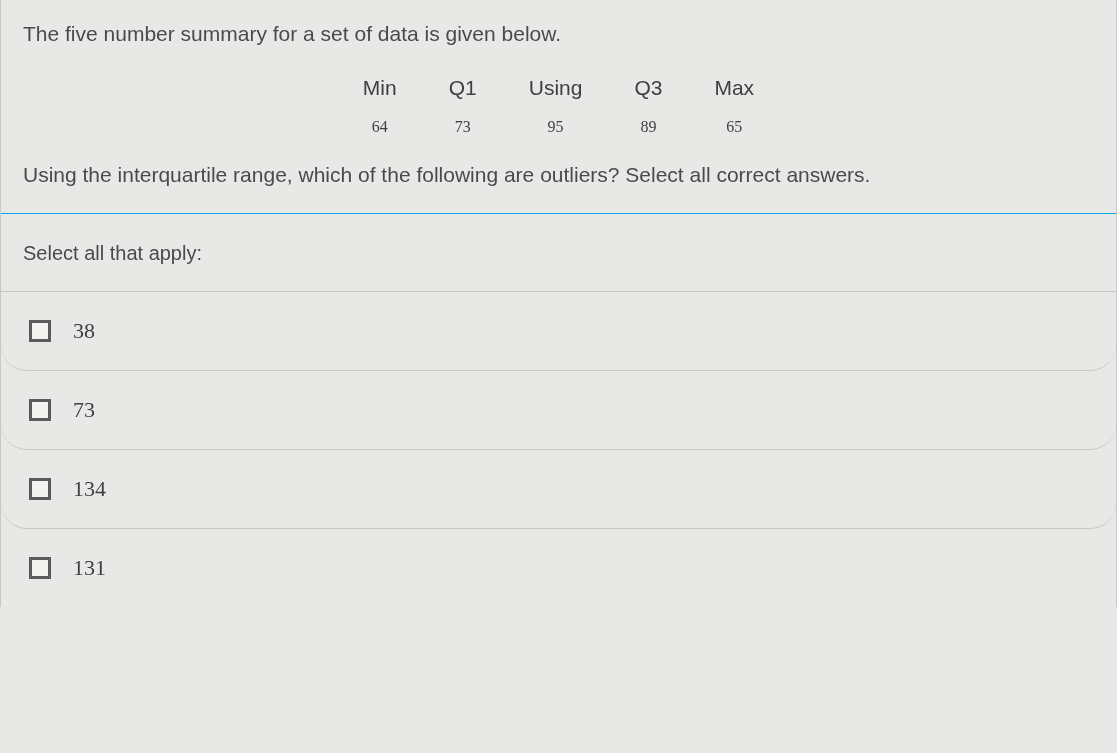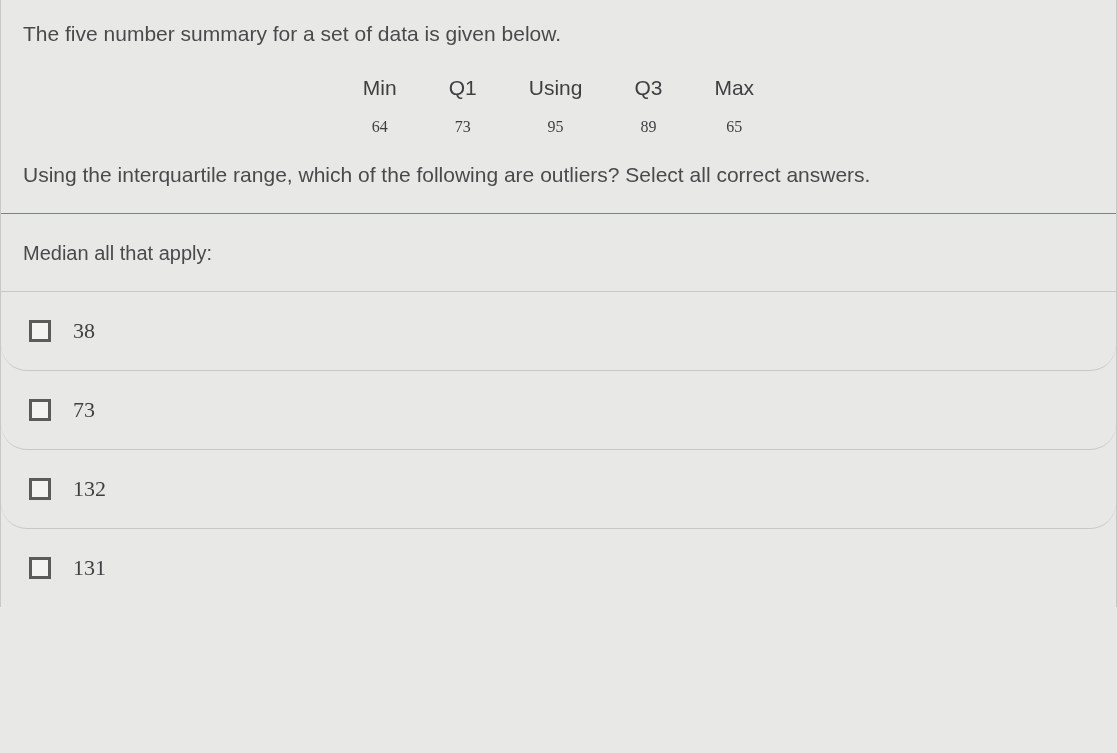--- a/index.html
+++ b/index.html
@@ -93,32 +93,32 @@
         <td>95</td>
         <td>89</td>
         <td>65</td>
       </tr>
     </tbody>
       </table>
 
     <p class="follow-text">Using the interquartile range, which of the following are outliers? Select all correct answers.</p>
   </div>
 
-  <div class="instructions">Median all that apply:</div>
+  <div class="instructions">Select all that apply:</div>
 
   <div class="option-row">
     <span class="checkbox"></span>
     <span class="option-label">38</span>
   </div>
   <div class="option-row">
     <span class="checkbox"></span>
     <span class="option-label">73</span>
   </div>
   <div class="option-row">
     <span class="checkbox"></span>
-    <span class="option-label">132</span>
+    <span class="option-label">134</span>
   </div>
   <div class="option-row">
     <span class="checkbox"></span>
     <span class="option-label">131</span>
   </div>
 
 </div>
 
 </body></html>

